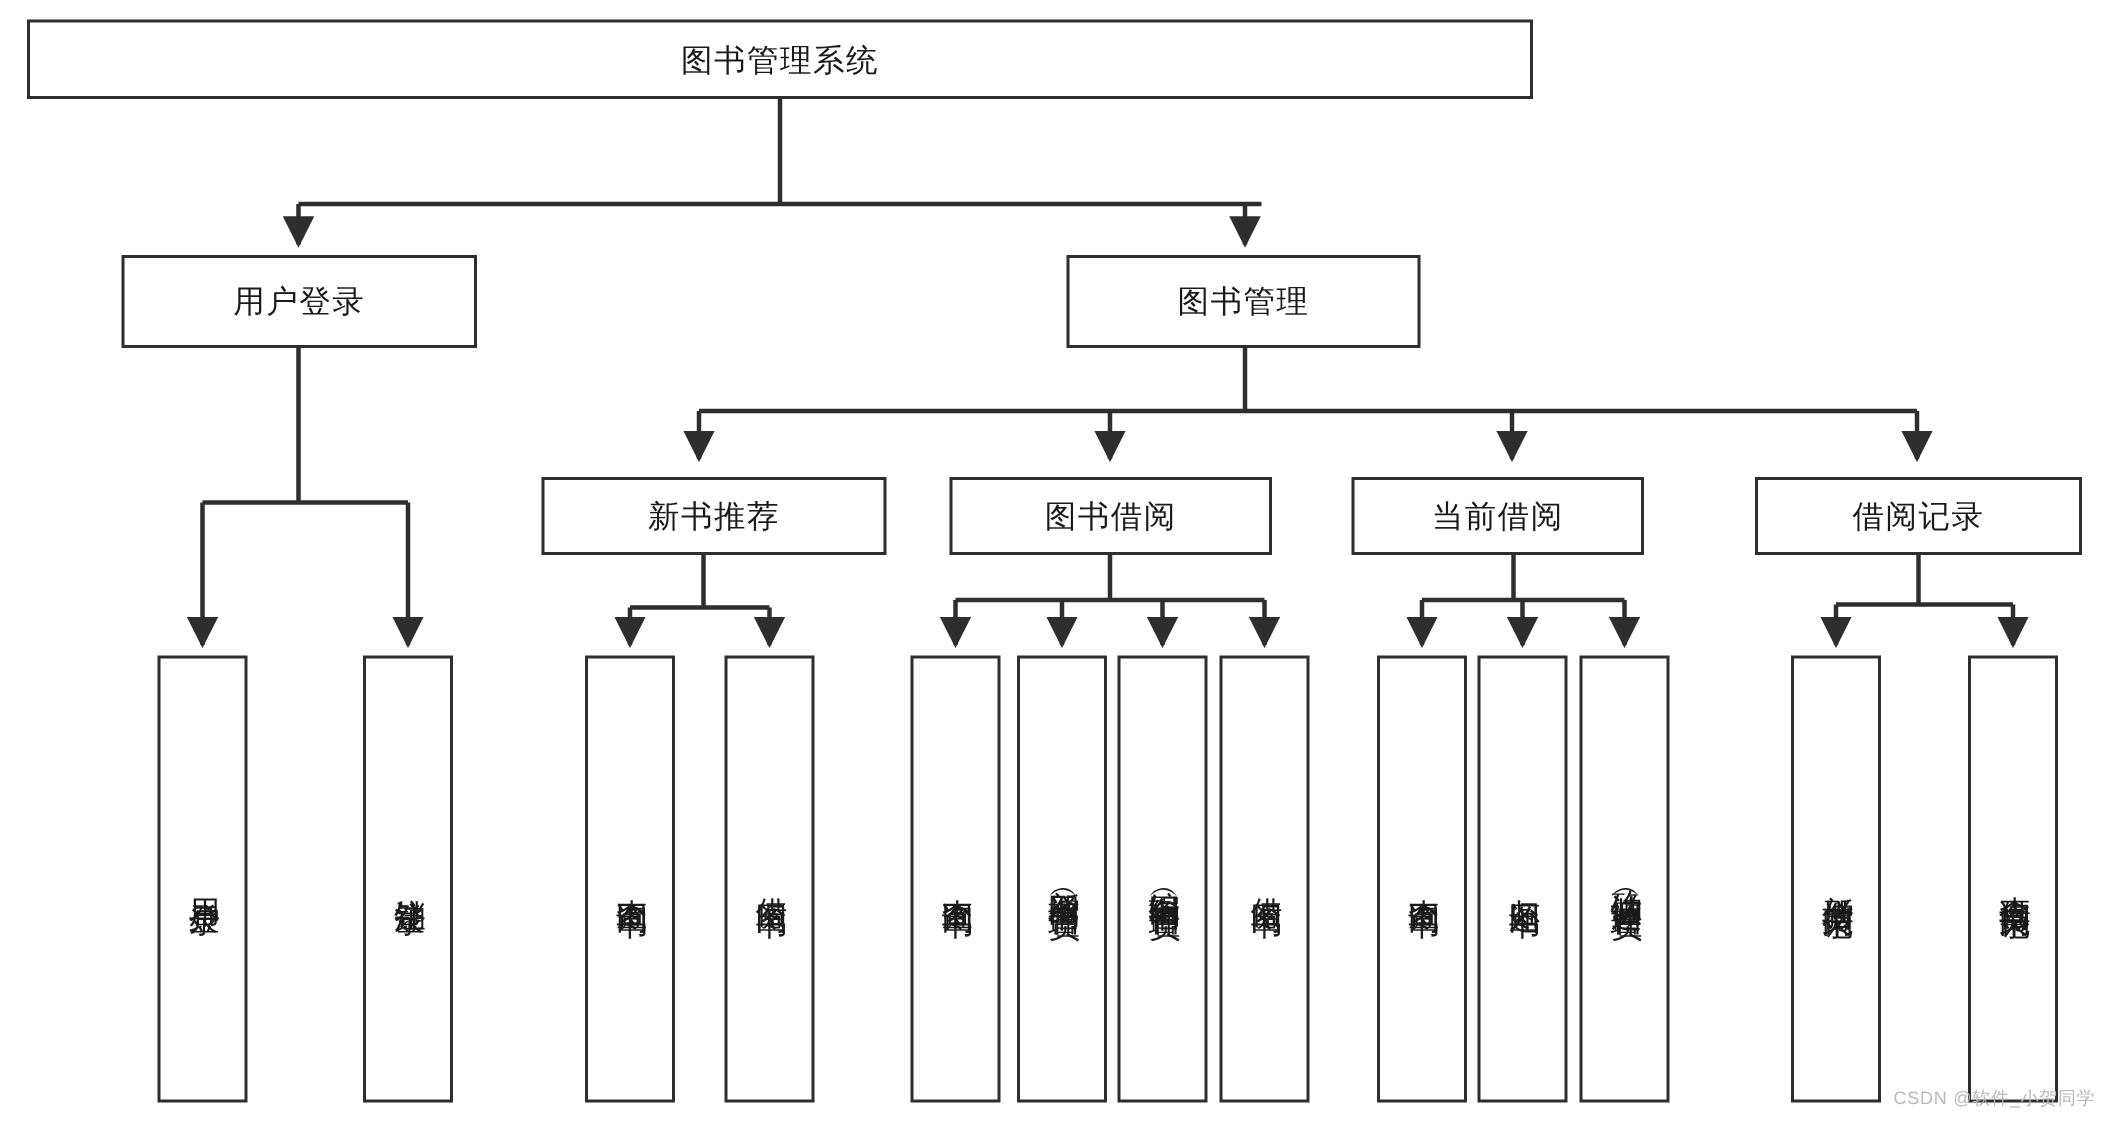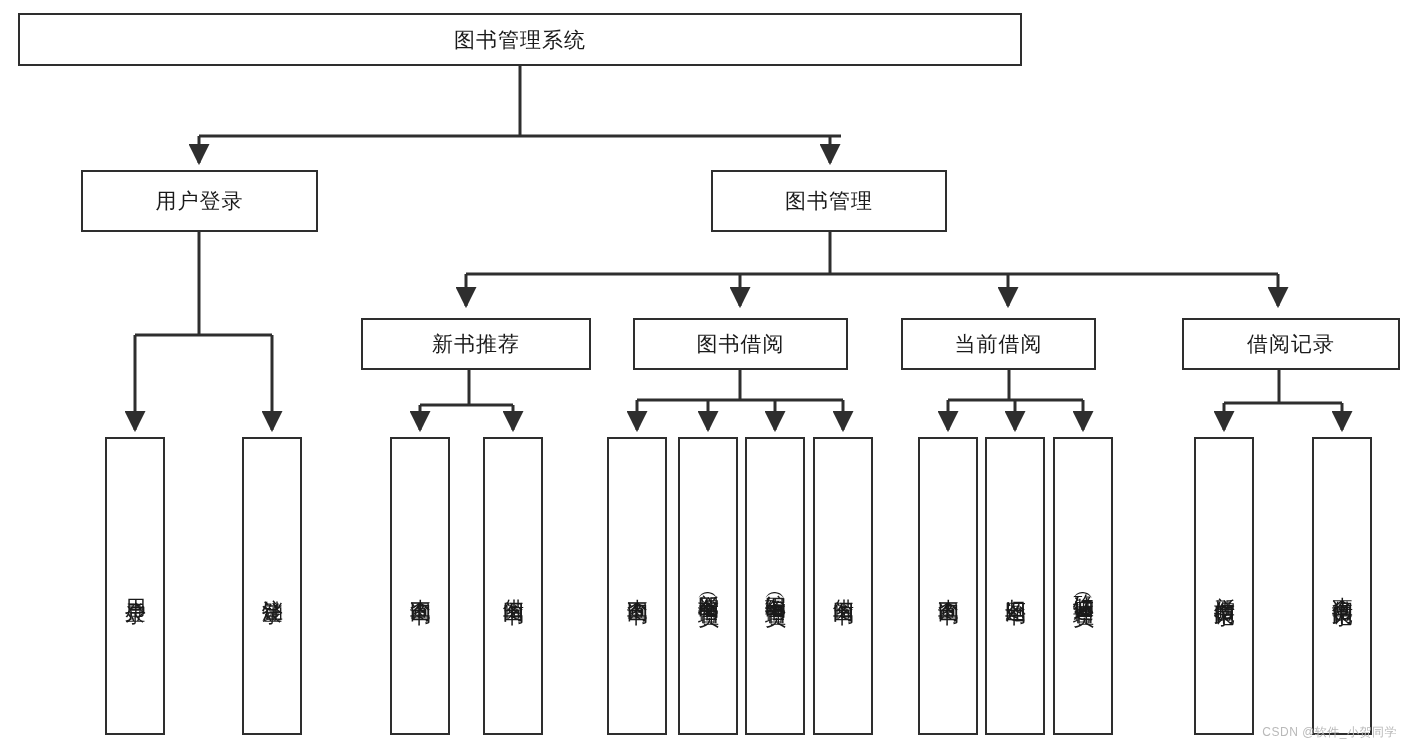--- a/index.html
+++ b/index.html
@@ -126,21 +126,21 @@
 
   <div class="node h" style="left:361px; top:318px; width:230px; height:52px;">
     <span>新书推荐</span>
   </div>
   <div class="node h" style="left:633px; top:318px; width:215px; height:52px;">
     <span>图书借阅</span>
   </div>
   <div class="node h" style="left:901px; top:318px; width:195px; height:52px;">
     <span>当前借阅</span>
   </div>
-  <div class="node h" style="left:1170px; top:318px; width:218px; height:52px;margin-left:12px;">
+  <div class="node h" style="left:1170px; top:318px; width:218px; height:52px;">
     <span>借阅记录</span>
   </div>
 
   <div class="node v" style="left:105px; top:437px; width:60px; height:298px;">
     <span class="vtext">用户登录</span>
   </div>
   <div class="node v" style="left:242px; top:437px; width:60px; height:298px;">
     <span class="vtext">注销登录</span>
   </div>
 

